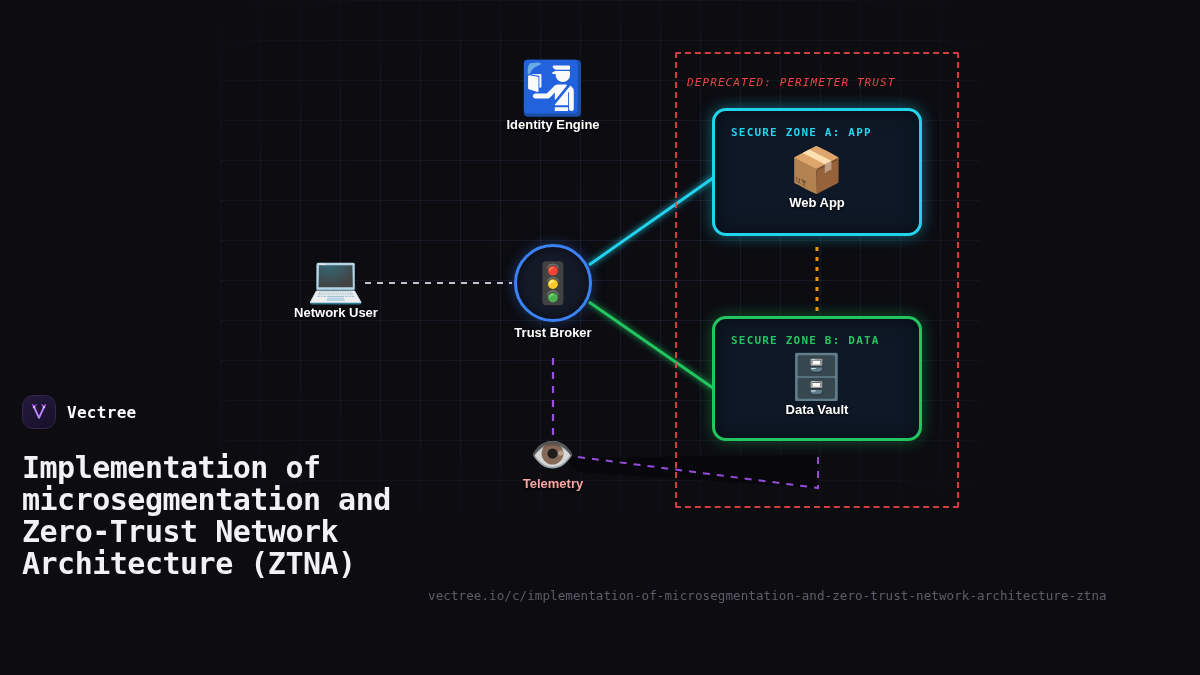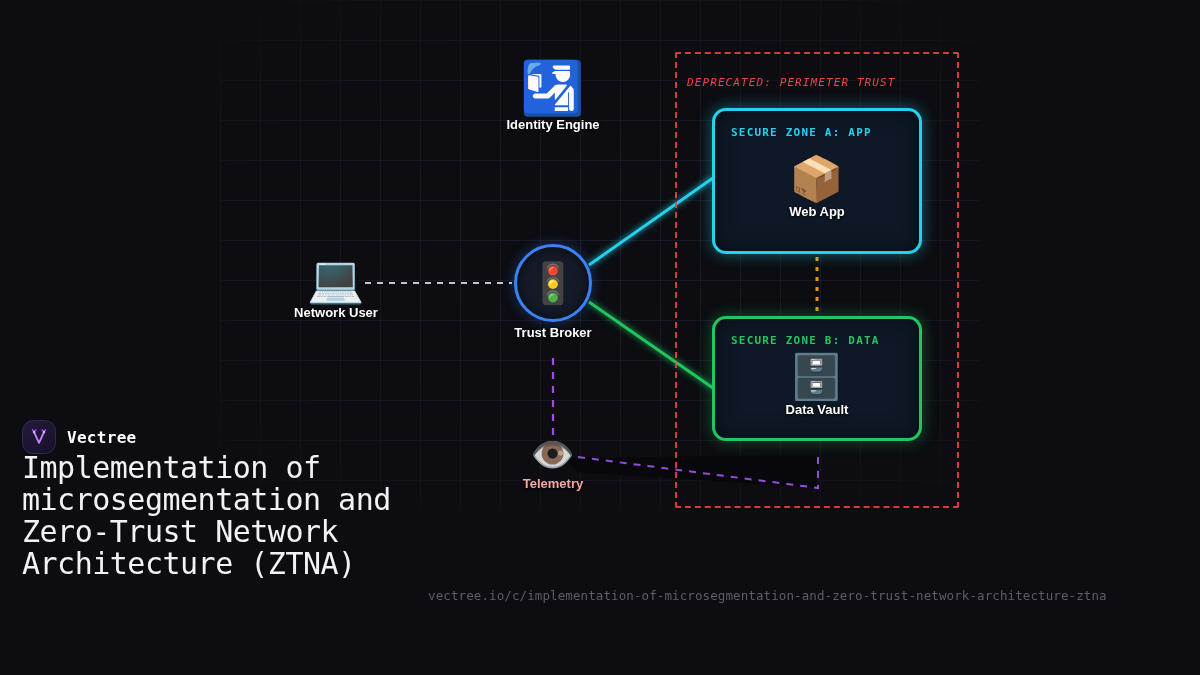--- a/index.html
+++ b/index.html
@@ -109,21 +109,21 @@
     font-family:"DejaVu Sans Mono", monospace;
     font-size:11px;
     letter-spacing:1.1px;
     color:#ef4444;
     white-space:nowrap;
   }
 
   
   #brand {
     position:absolute;
-    left:22px; top:420px;
+    left:22px; top:395px;
     display:flex; align-items:center; gap:11px;
   }
   #brand-logo {
     width:34px; height:34px;
     border-radius:11px;
     background:linear-gradient(145deg,#241a3d,#171029);
     border:1px solid #34264f;
     display:flex; align-items:center; justify-content:center;
   }
   #brand-name {
@@ -131,21 +131,21 @@
     font-size:16px; font-weight:bold;
     color:#ffffff;
     letter-spacing:0.3px;
   }
   #headline {
     position:absolute;
     left:22px; top:452px;
     width:400px;
     font-family:"DejaVu Sans Mono", monospace;
     font-size:30px;
-    font-weight:normal;
+    font-weight:bold;
     line-height:1.07;
     color:#f2f2f5;
     letter-spacing:-0.5px;
   }
   #footer-url {
     position:absolute;
     left:428px; top:588px;
     font-family:"DejaVu Sans Mono", monospace;
     font-size:12.5px;
     color:#5e5e6b;
@@ -199,21 +199,21 @@
     <line x1="817" y1="247" x2="817" y2="317" stroke="#f59e0b" stroke-width="3" stroke-dasharray="4 6" opacity="0.95"></line>
 
     <line x1="553" y1="358" x2="553" y2="440" stroke="#a855f7" stroke-width="2.2" stroke-dasharray="7 7" opacity="0.92"></line>
 
     <polyline points="578,457 818,488 818,453" fill="none" stroke="#a855f7" stroke-width="2" stroke-dasharray="7 7" opacity="0.88"></polyline>
   </svg>
 
   <div id="perimeter" style="left:675px; top:52px; width:284px; height:456px;"></div>
   <div id="perimeter-label" style="left:687px; top:76px;font-style:italic;">DEPRECATED: PERIMETER TRUST</div>
 
-  <div class="zone zone-a" style="left:712px; top:108px; width:210px; height:146px;">
+  <div class="zone zone-a" style="left:712px; top:108px; width:210px; height:128px;">
     <div class="zone-title">SECURE ZONE A: APP</div>
     <div class="zone-inner">
       <div class="node-emoji" style="font-size:44px;">📦</div>
       <div class="node-label">Web App</div>
     </div>
   </div>
 
   <div class="zone zone-b" style="left:712px; top:316px; width:210px; height:125px;">
     <div class="zone-title">SECURE ZONE B: DATA</div>
     <div class="zone-inner">

